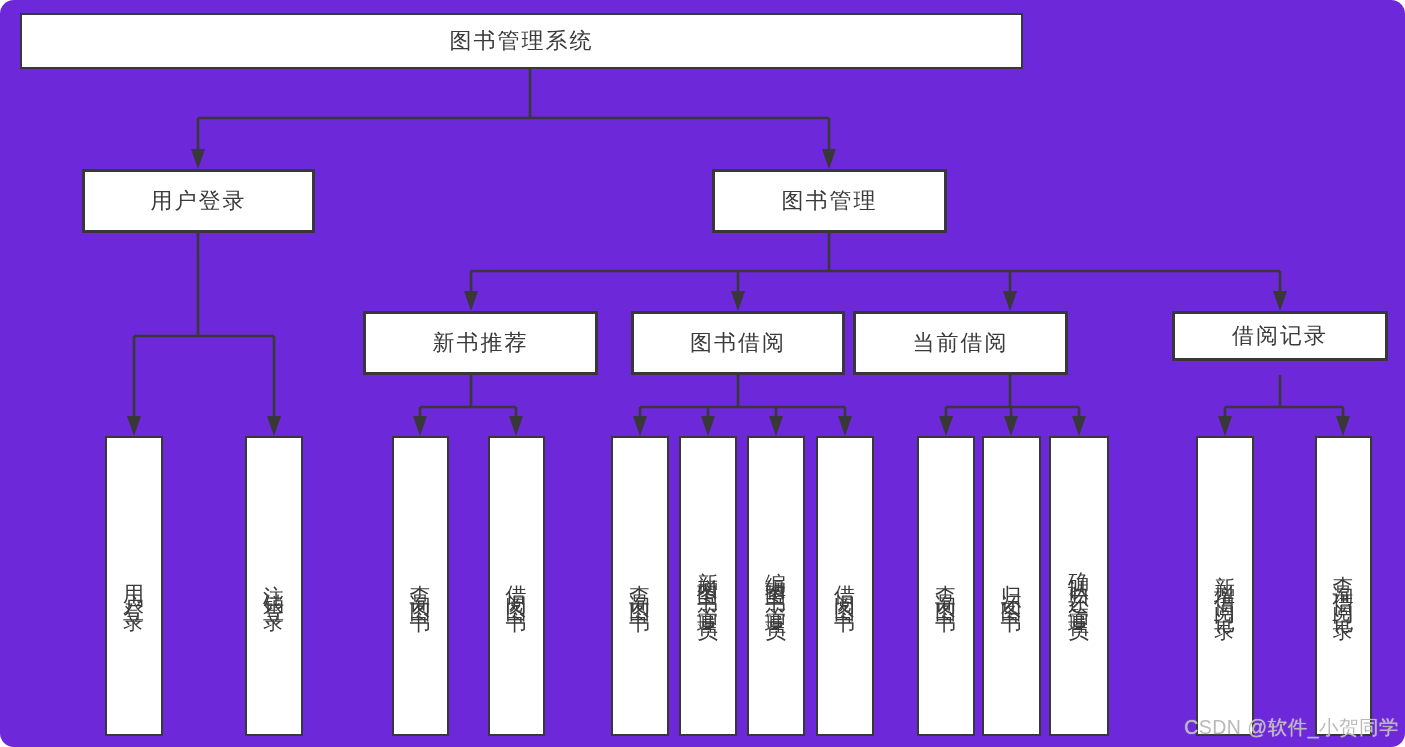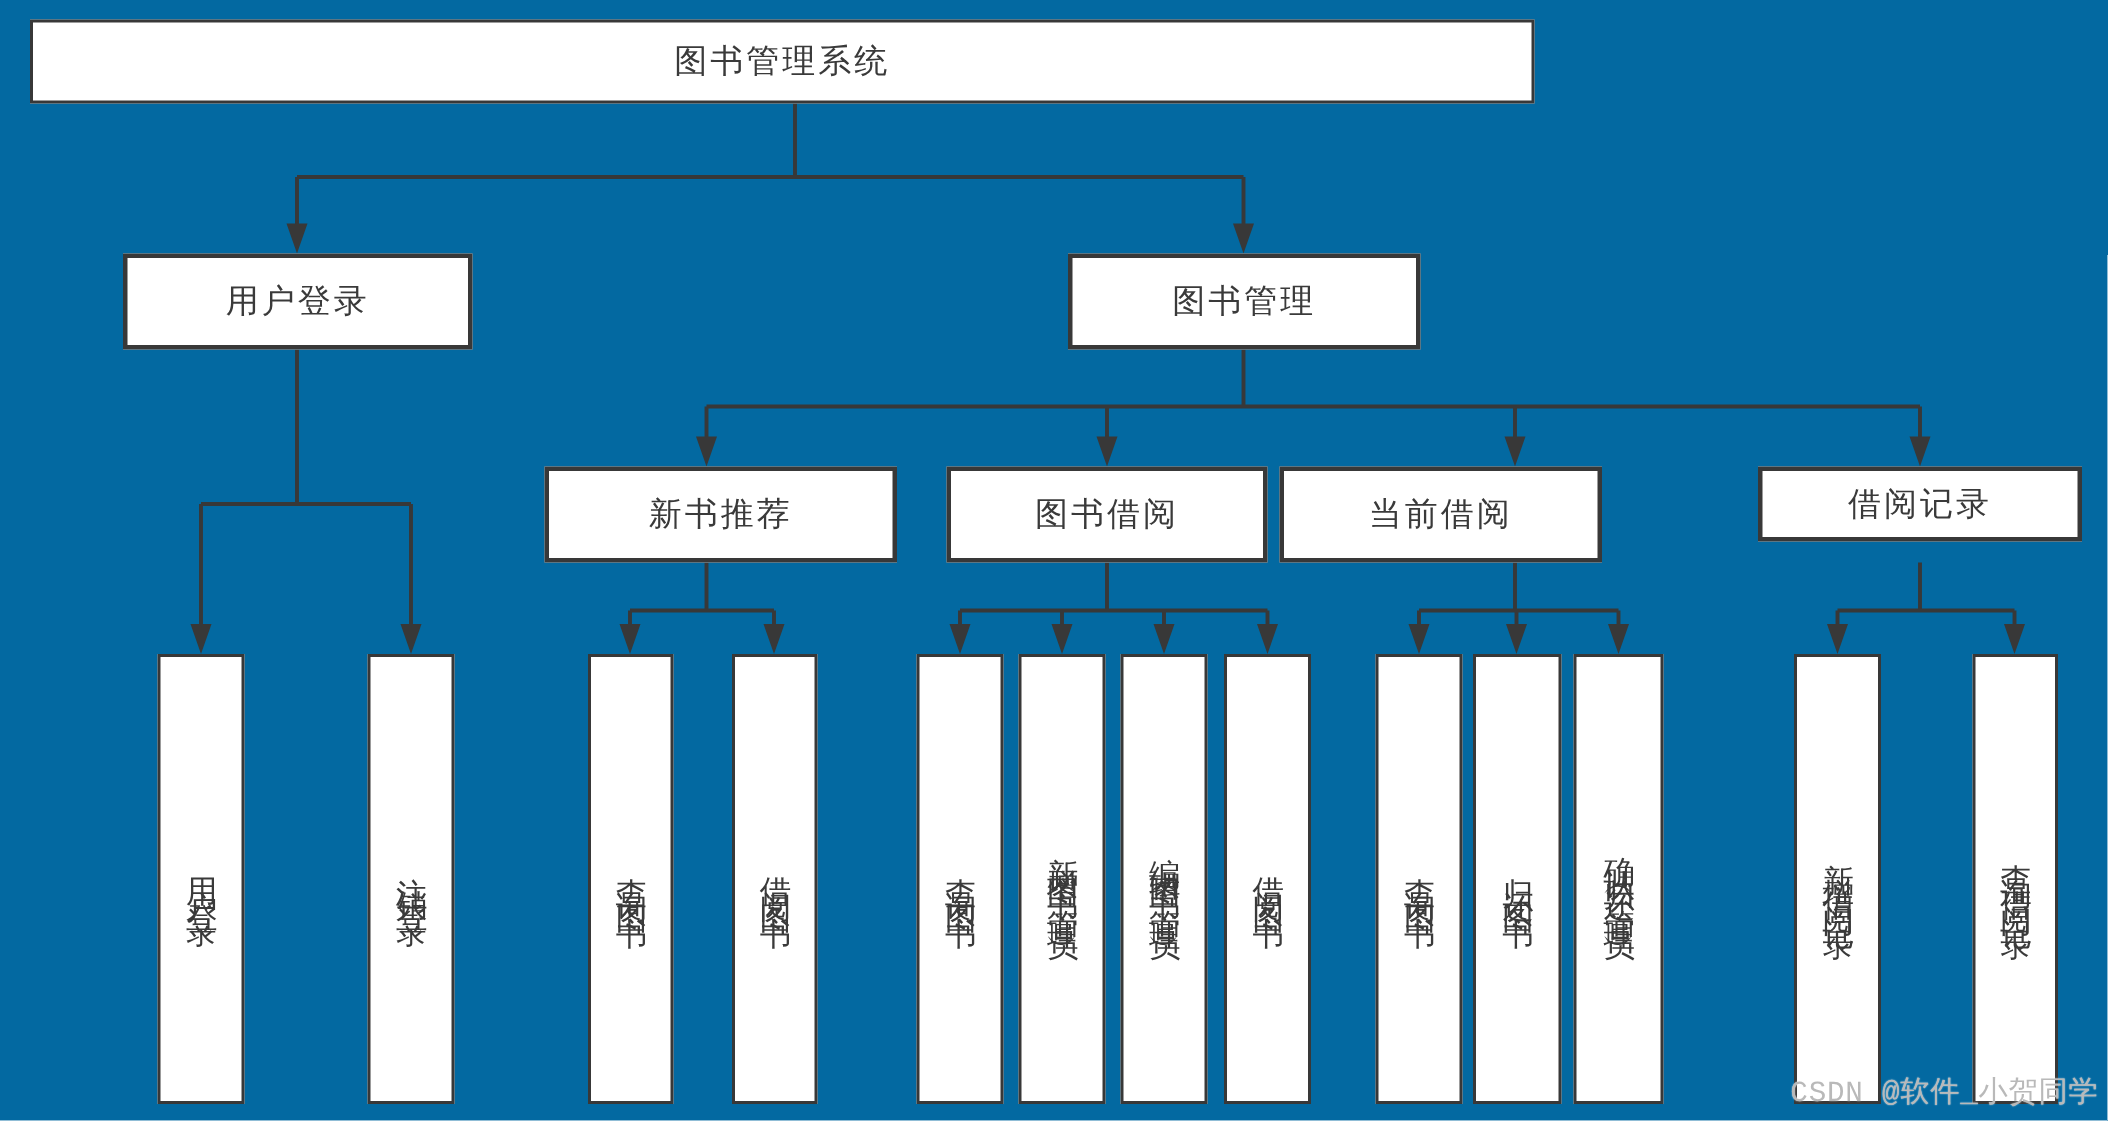--- a/index.html
+++ b/index.html
@@ -4,23 +4,24 @@
 <style>
   :root{
     --line:#383838;
     --text:#3a3a3a;
     --fill:#ffffff;
   }
   html,body{margin:0;padding:0;background:#fff;}
   .stage{
     position:relative;
     width:1405px;height:747px;
-    background:#0369a1;
+    background:#6d28d9;
     font-family:"Liberation Sans", sans-serif;
     overflow:hidden;
+    border-radius:14px;
   }
   .connectors{position:absolute;left:0;top:0;z-index:1;}
   .connectors .stems{fill:none;stroke:var(--line);stroke-width:2.6px;}
   .connectors .heads{fill:var(--line);stroke:none;}
   .node{
     position:absolute;z-index:2;
     box-sizing:border-box;
     border:3px solid var(--line);
     background:var(--fill);
     display:flex;align-items:center;justify-content:center;
@@ -46,21 +47,20 @@
   }
   .leaf.dense span{letter-spacing:7px;}
   .watermark{
     position:absolute;z-index:3;
     right:6px;top:714px;
     font-size:19.5px;
     letter-spacing:0.5px;
     color:#b9b9b9;
     text-shadow:0 0 1px rgba(255,255,255,.8);
     white-space:nowrap;
-    font-family:Liberation Mono, monospace;
   }
 </style>
 </head>
 <body>
 
 <div class="stage">
 
   <svg class="connectors" width="1405" height="747" viewBox="0 0 1405 747" aria-hidden="true">
     <path class="stems" d="
       M530 69V118 M198 118H829 M198 118V153 M829 118V153

